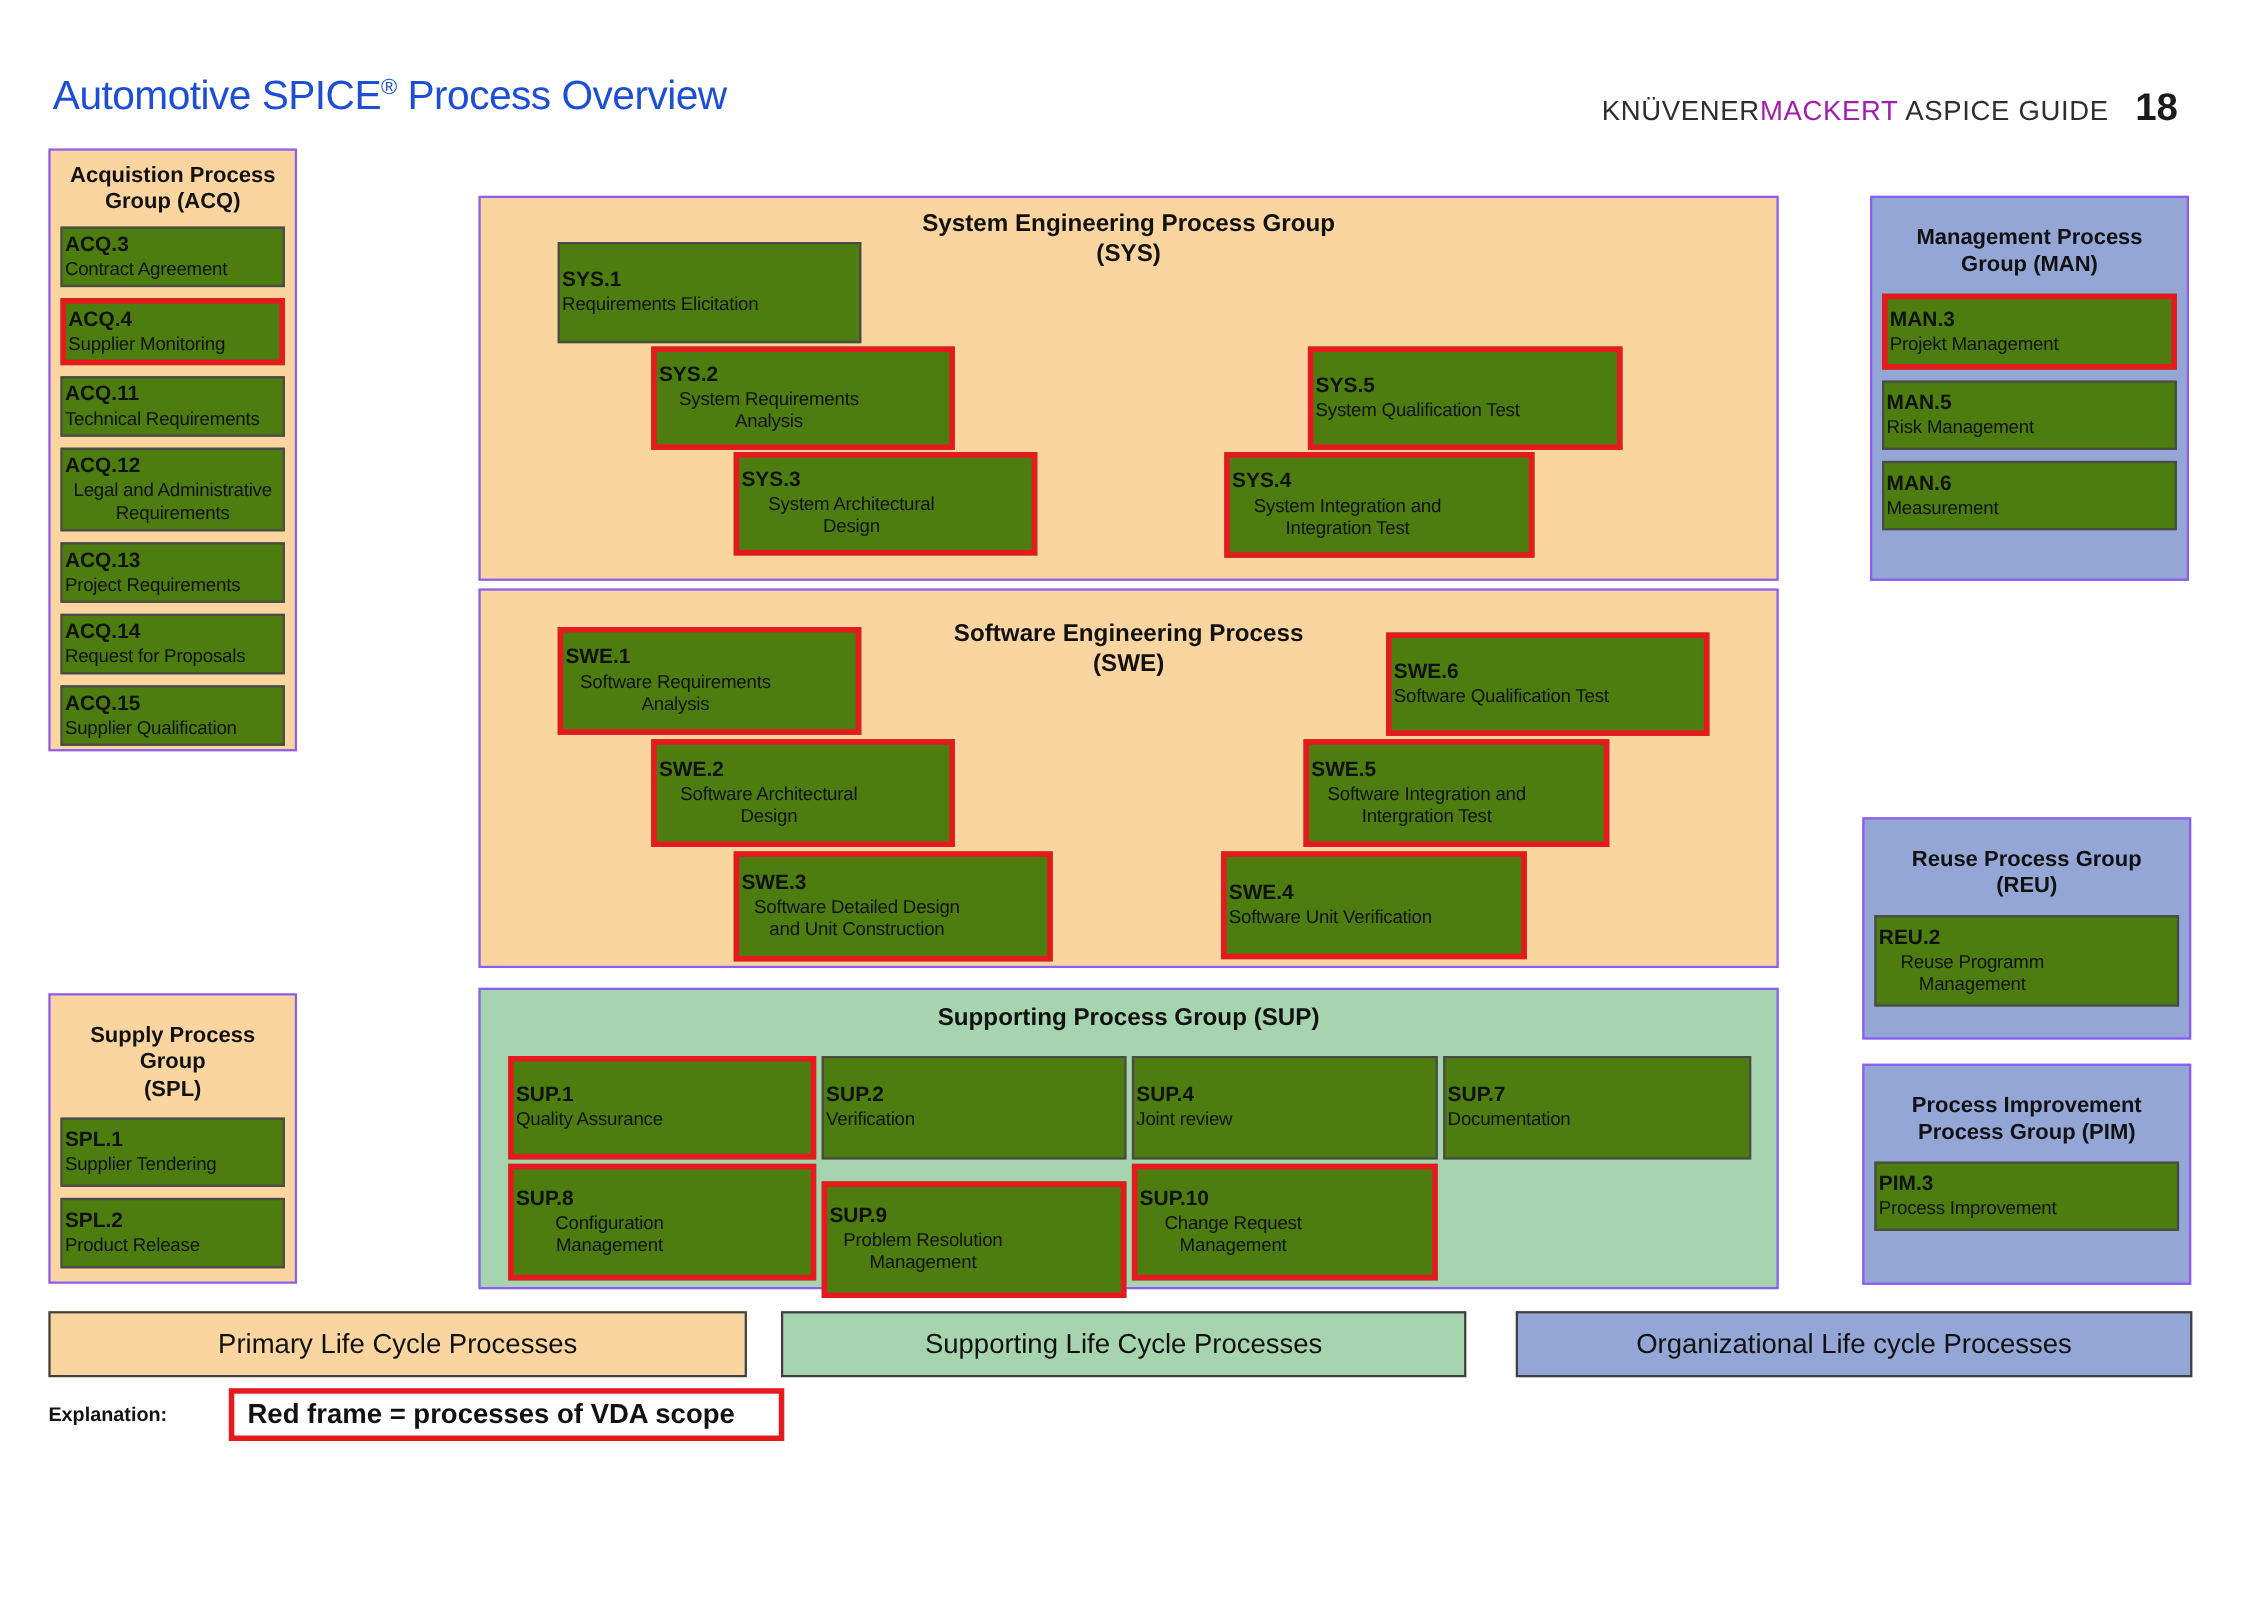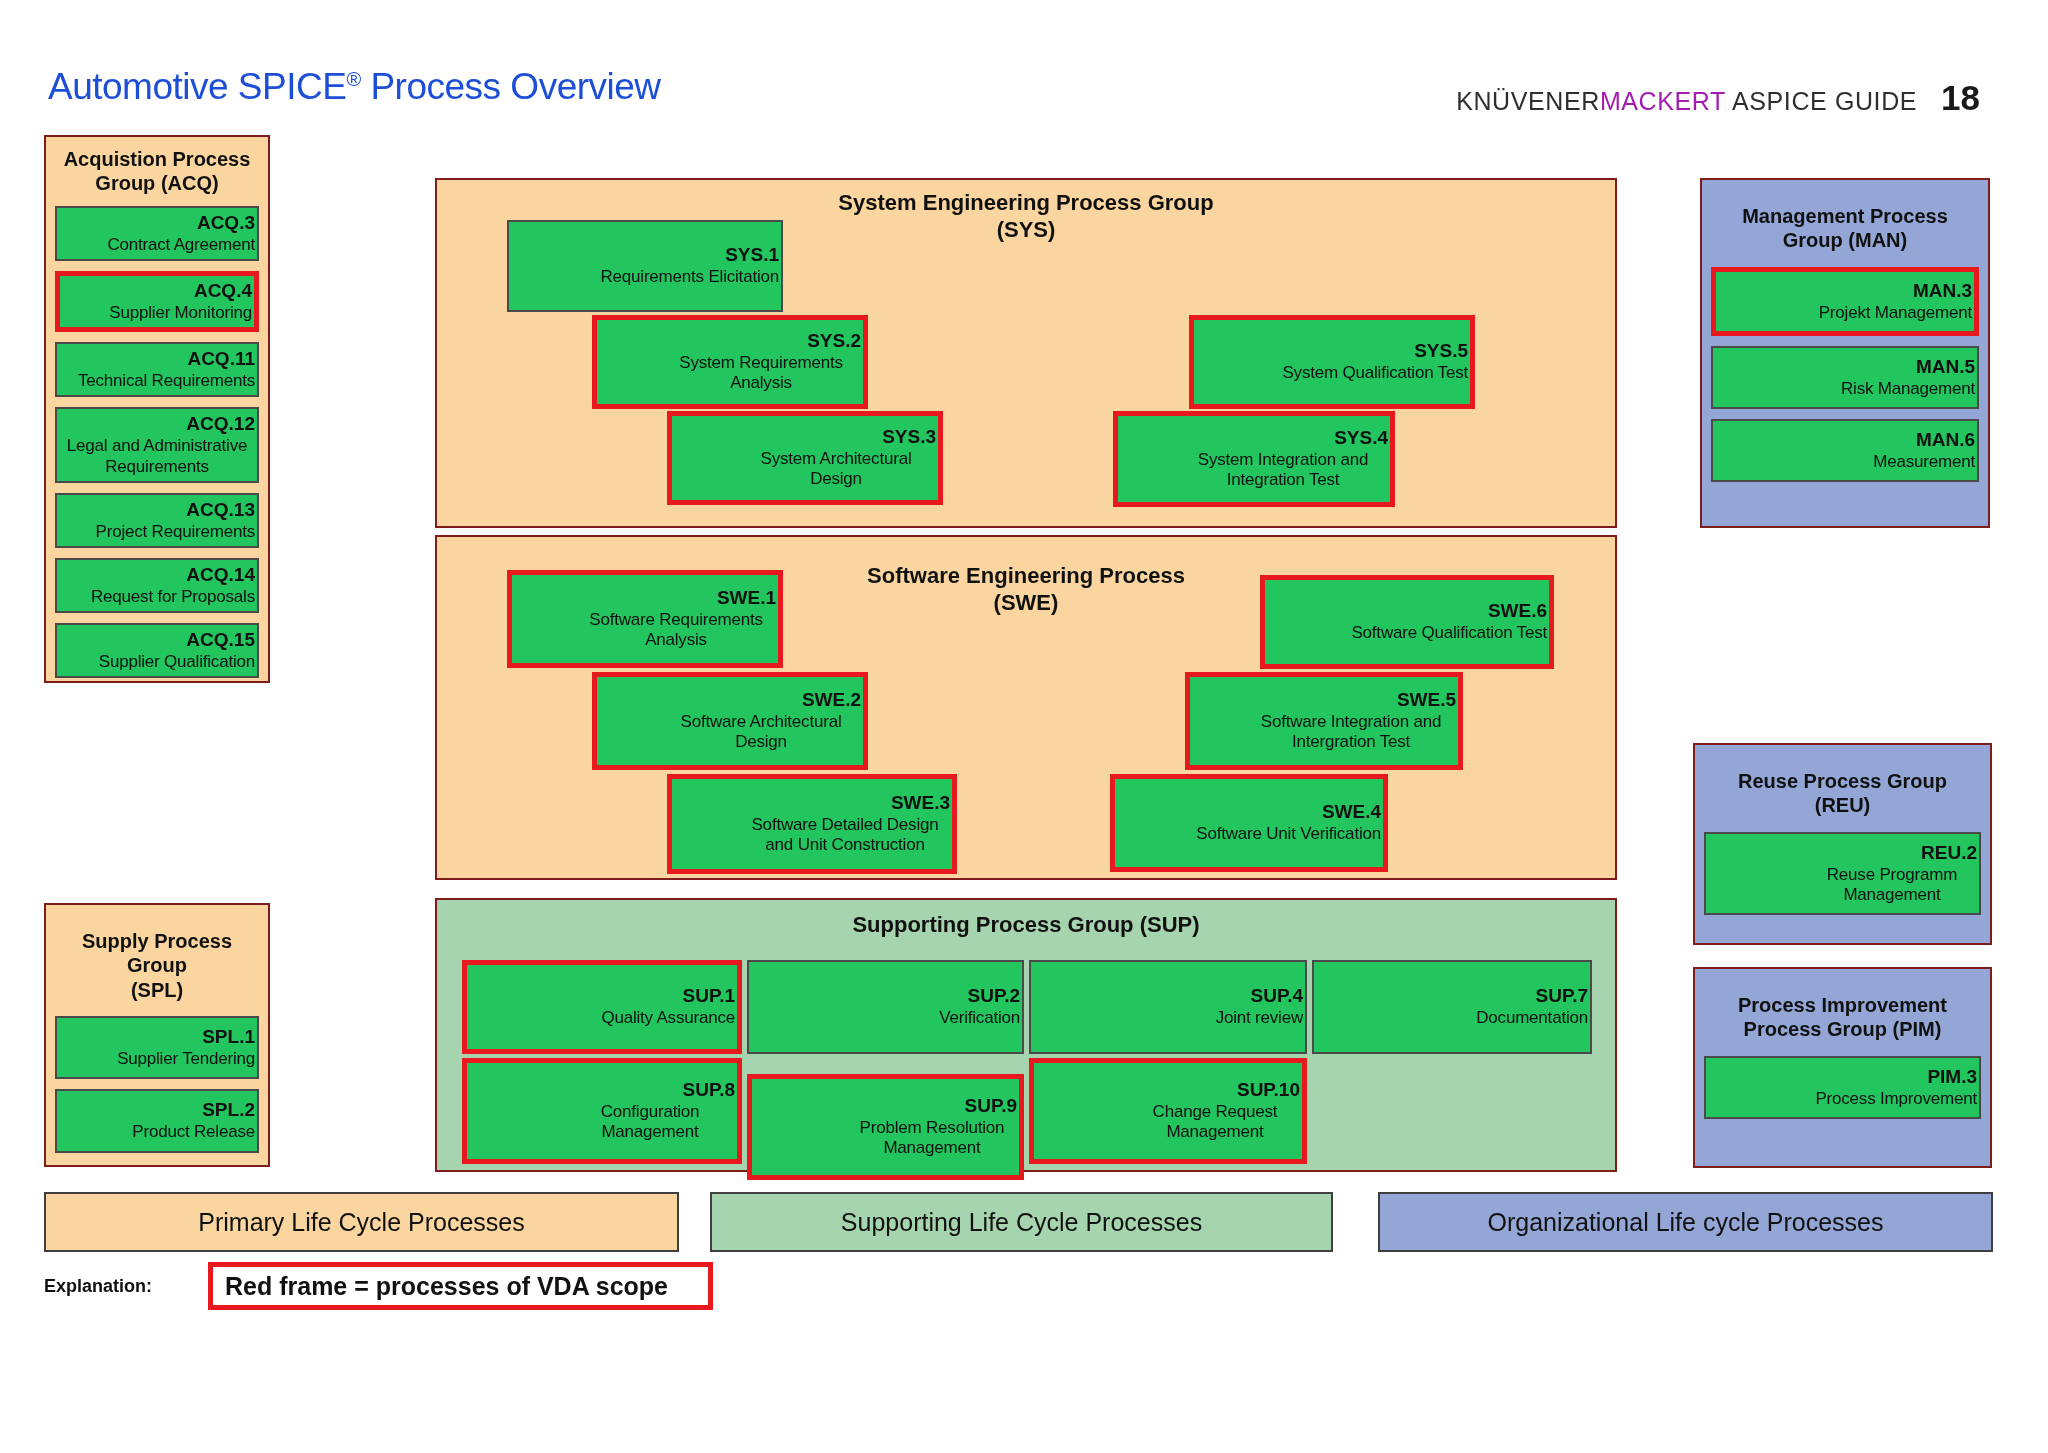--- a/index.html
+++ b/index.html
@@ -4,34 +4,34 @@
 <style>
   html,body{margin:0;padding:0;background:#ffffff;font-family:"Liberation Sans",sans-serif;color:#111;}
   .canvas{position:relative;width:2048px;height:1453px;background:#ffffff;overflow:hidden;}
 
   .page-title{position:absolute;left:48px;top:66px;font-size:37px;font-weight:normal;color:#1d4ed8;letter-spacing:-0.5px;}
   .page-title sup{font-size:20px;}
   .brand{position:absolute;left:1360px;top:78px;width:620px;display:flex;justify-content:flex-end;align-items:baseline;font-size:25px;color:#2e2e2e;letter-spacing:0.6px;white-space:pre;}
   .brand .red{color:#a21caf;}
   .brand .page-num{font-size:35px;font-weight:bold;color:#1a1a1a;margin-left:24px;letter-spacing:0;}
 
-  .group{position:absolute;border:2px solid #7f1d1d;box-sizing:border-box;}
+  .group{position:absolute;border:2px solid #8b5cf6;box-sizing:border-box;}
   .c-orange{background:#FAD5A0;}
   .c-green{background:#A6D4AE;}
   .c-blue{background:#93A6D6;}
 
   .gtitle{font-weight:bold;font-size:20px;line-height:1.22;text-align:center;color:#111;}
   .absgroup .gtitle{position:absolute;left:0;right:0;}
   .absgroup .gtitle.big{font-size:22px;}
 
   .flexgroup{display:flex;flex-direction:column;align-items:stretch;padding:10px 9px;}
   .flexgroup .gtitle{margin-bottom:10px;}
   .flexgroup.pt .gtitle{margin-top:14px;margin-bottom:14px;}
 
-  .pbox{background:#22c55e;border:2px solid #4a4a4a;box-sizing:border-box;display:flex;flex-direction:column;justify-content:center;align-items:flex-end;text-align:center;line-height:1.2;padding:4px 2px;}
+  .pbox{background:#4d7c0f;border:2px solid #4a4a4a;box-sizing:border-box;display:flex;flex-direction:column;justify-content:center;align-items:flex-start;text-align:center;line-height:1.2;padding:4px 2px;}
   .flexgroup .pbox{margin-bottom:10px;}
   .absgroup .pbox{position:absolute;}
   .pbox.vda{border:5px solid #E7191E;}
   .tall .pbox{padding:8px 2px;}
   .pcode{font-weight:bold;font-size:19px;}
   .pname{font-size:17px;letter-spacing:-0.2px;}
   .n200{max-width:200px;}
   .n210{max-width:210px;}
   .n170{max-width:170px;}
 

